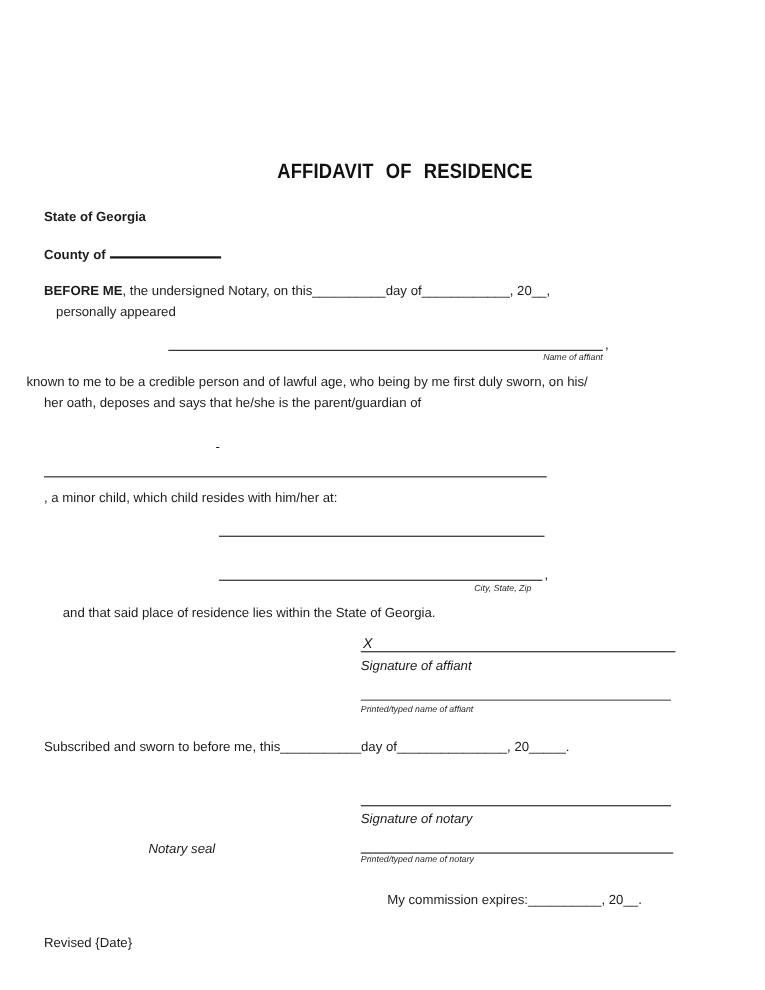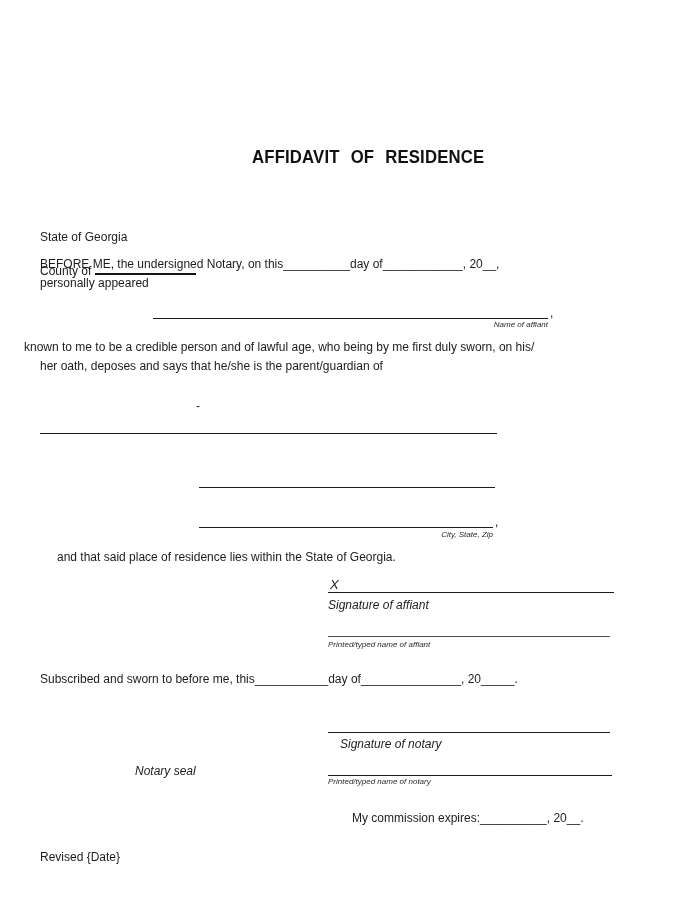--- a/index.html
+++ b/index.html
@@ -8,21 +8,21 @@
     width: 695px;
     height: 900px;
     background: #ffffff;
     font-family: "Liberation Sans", sans-serif;
     font-size: 12px;
     color: #1c1c1c;
     overflow: hidden;
     border-radius: 29px;
   }
   .abs { position: absolute; white-space: nowrap; }
-  .bold { font-weight: normal; margin-top: 40px; }
+  .bold { font-weight: bold; }
   .ital { font-style: italic; }
   .title {
     font-weight: bold;
     font-size: 19px;
     word-spacing: 7px;
     letter-spacing: 0.2px;
     transform: scaleX(0.88);
     transform-origin: left center;
     color: #111;
   }
@@ -56,54 +56,55 @@
 
   <div class="abs bold" style="left:40px; top:190px;">State of Georgia</div>
 
   <div class="abs bold" style="left:40px; top:221px;">
     <span>County of</span><span class="county-blank"></span>
   </div>
 
   <div class="abs" style="left:40px; top:257px;">
     <span class="bold">BEFORE ME</span><span>, the undersigned Notary, on this__________day of____________, 20__,</span>
   </div>
-  <div class="abs" style="left:40px; top:276px;text-align:right;">personally appeared</div>
+  <div class="abs" style="left:51px; top:276px;text-align:right;">personally appeared</div>
 
   <div class="abs blankline" style="left:153px; top:290px; width:395px; height:28px;"></div>
   <div class="abs" style="left:550px; top:306px;">,</div>
   <div class="abs cap" style="left:153px; top:320px; width:395px;">Name of affiant</div>
 
   <div class="abs" style="left:24px; top:340px;">known to me to be a credible person and of lawful age, who being by me first duly sworn, on his/</div>
   <div class="abs" style="left:40px; top:359px;">her oath, deposes and says that he/she is the parent/guardian of</div>
 
   <div class="abs" style="left:196px; top:399px;">-</div>
 
   <div class="abs blankline" style="left:40px; top:405px; width:457px; height:28px;"></div>
 
+  <div class="abs" style="left:40px; top:445px;">, a minor child, which child resides with him/her at:</div>
 
   <div class="abs blankline" style="left:199px; top:459px; width:296px; height:28px;"></div>
 
   <div class="abs blankline" style="left:199px; top:499px; width:294px; height:28px;"></div>
   <div class="abs" style="left:495px; top:515px;">,</div>
-  <div class="abs cap" style="left:199px; top:530px; width:294px;">City, State, Zip</div>
+  <div class="abs cap" style="left:189px; top:530px; width:294px;">City, State, Zip</div>
 
   <div class="abs" style="left:40px; top:550px;margin-left:17px;">and that said place of residence lies within the State of Georgia.</div>
 
   <div class="abs blankline" style="left:328px; top:577px; width:286px; height:15px;">
     <span class="xmark">X</span>
   </div>
   <div class="abs ital" style="left:328px; top:598px;">Signature of affiant</div>
 
   <div class="abs blankline gray" style="left:328px; top:622px; width:282px; height:14px;"></div>
   <div class="abs cap-left" style="left:328px; top:640px;">Printed/typed name of affiant</div>
 
   <div class="abs" style="left:40px; top:672px;">Subscribed and sworn to before me, this___________day of_______________, 20_____.</div>
 
   <div class="abs blankline" style="left:328px; top:718px; width:282px; height:14px;"></div>
-  <div class="abs ital" style="left:328px; top:737px;margin-left:12px;">Signature of notary</div>
+  <div class="abs ital" style="left:328px; top:737px;">Signature of notary</div>
 
   <div class="abs ital" style="left:135px; top:764px;">Notary seal</div>
 
   <div class="abs blankline" style="left:328px; top:761px; width:284px; height:14px;"></div>
   <div class="abs cap-left" style="left:328px; top:777px;">Printed/typed name of notary</div>
 
   <div class="abs" style="left:328px; top:811px;margin-left:24px;">My commission expires:__________, 20__.</div>
 
   <div class="abs" style="left:40px; top:850px;">Revised {Date}</div>
 

